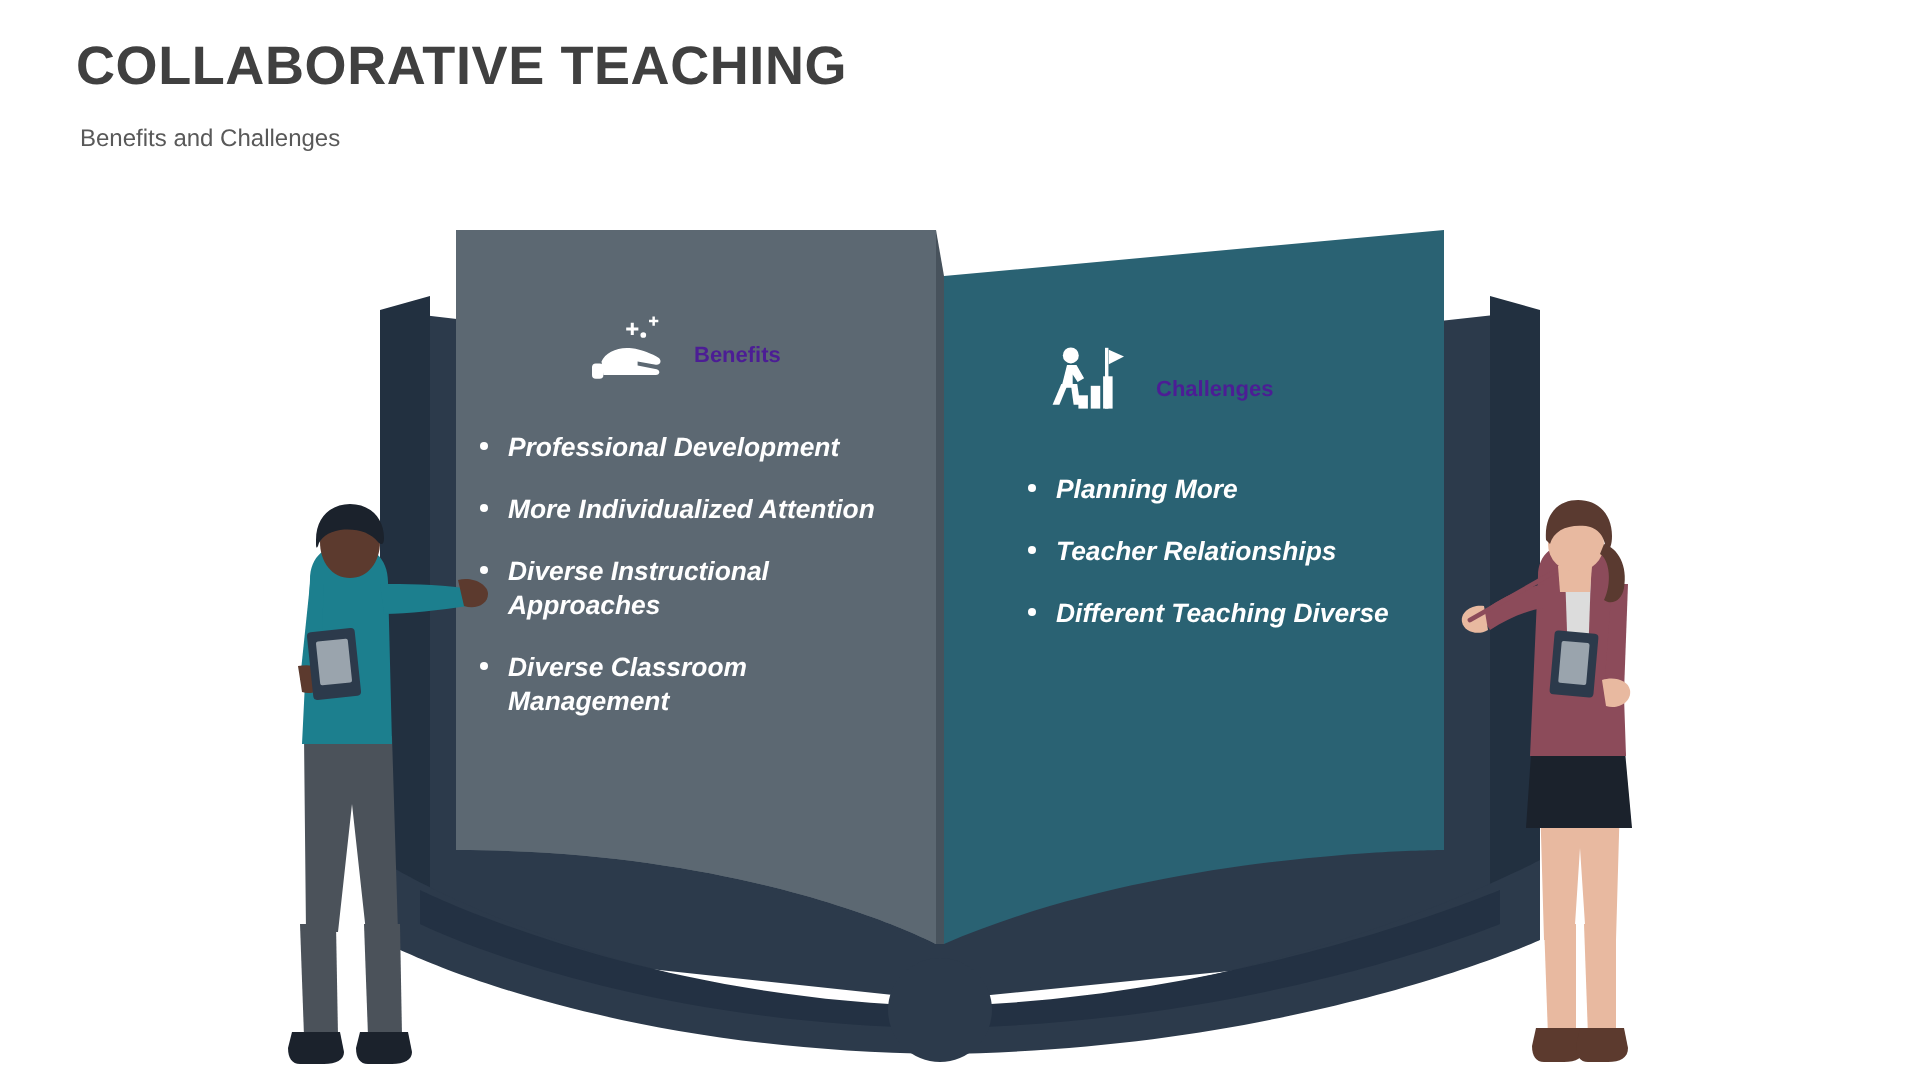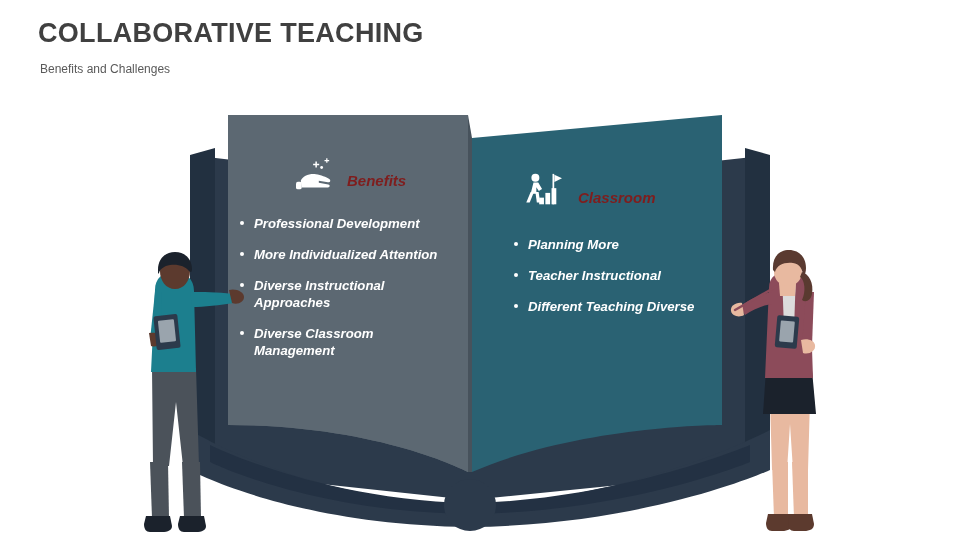--- a/index.html
+++ b/index.html
@@ -48,25 +48,24 @@
     position: absolute;
     left: 0;
     top: 0;
     width: 960px;
     height: 540px;
   }
 
   
   .panel-heading {
     position: absolute;
-    font-size: 15px;
+    font-size: 11px;
     font-weight: bold;
-    color: #7f1d1d;
+    color: #4c1d95;
     white-space: nowrap;
-    font-style: italic;
   }
   #benefits-heading { left: 347px; top: 172px; }
   #challenges-heading { left: 578px; top: 189px; }
 
   .bullet-list {
     position: absolute;
     margin: 0;
     padding: 0;
     list-style: none;
     font-style: italic;
@@ -211,28 +210,28 @@
 
       <path d="M779,283 L796,283 L795,296 L780,296 Z" fill="#e8b9a0"></path>
       <circle cx="788" cy="272" r="14" fill="#e8b9a0"></circle>
       <path d="M773,270 C772,256 780,250 789,250 C799,250 806,257 806,268 C806,272 805,275 803,277 C803,268 799,264 793,263 C784,262 777,265 775,272 Z" fill="#5a3a30"></path>
       <path d="M802,272 C809,274 814,283 812,294 C811,300 806,303 802,300 C806,292 805,280 800,277 Z" fill="#5a3a30"></path>
     </g>
 
   </svg>
 
   <div class="panel-heading" id="benefits-heading">Benefits</div>
-  <div class="panel-heading" id="challenges-heading">Classroom</div>
+  <div class="panel-heading" id="challenges-heading">Challenges</div>
 
   <ul class="bullet-list" id="benefits-list">
     <li>Professional Development</li>
     <li>More Individualized Attention</li>
     <li>Diverse Instructional Approaches</li>
     <li>Diverse Classroom Management</li>
   </ul>
 
   <ul class="bullet-list" id="challenges-list">
     <li>Planning More</li>
-    <li>Teacher Instructional</li>
+    <li>Teacher Relationships</li>
     <li>Different Teaching Diverse</li>
   </ul>
 
 </div>
 
 </body></html>

